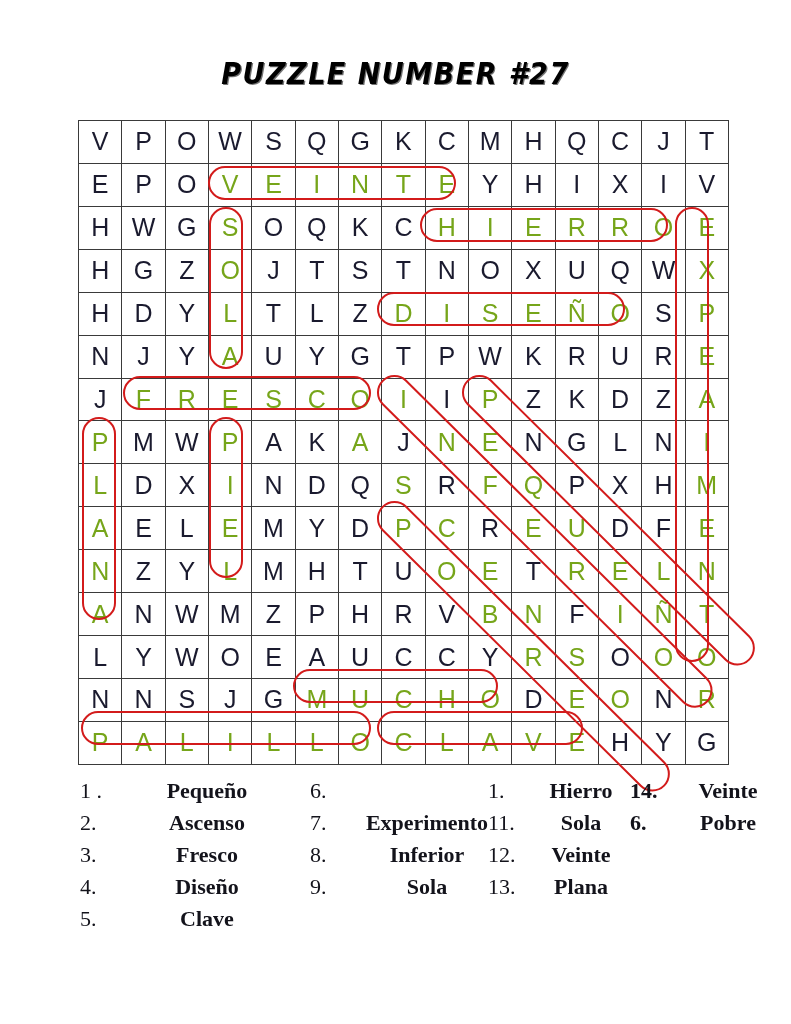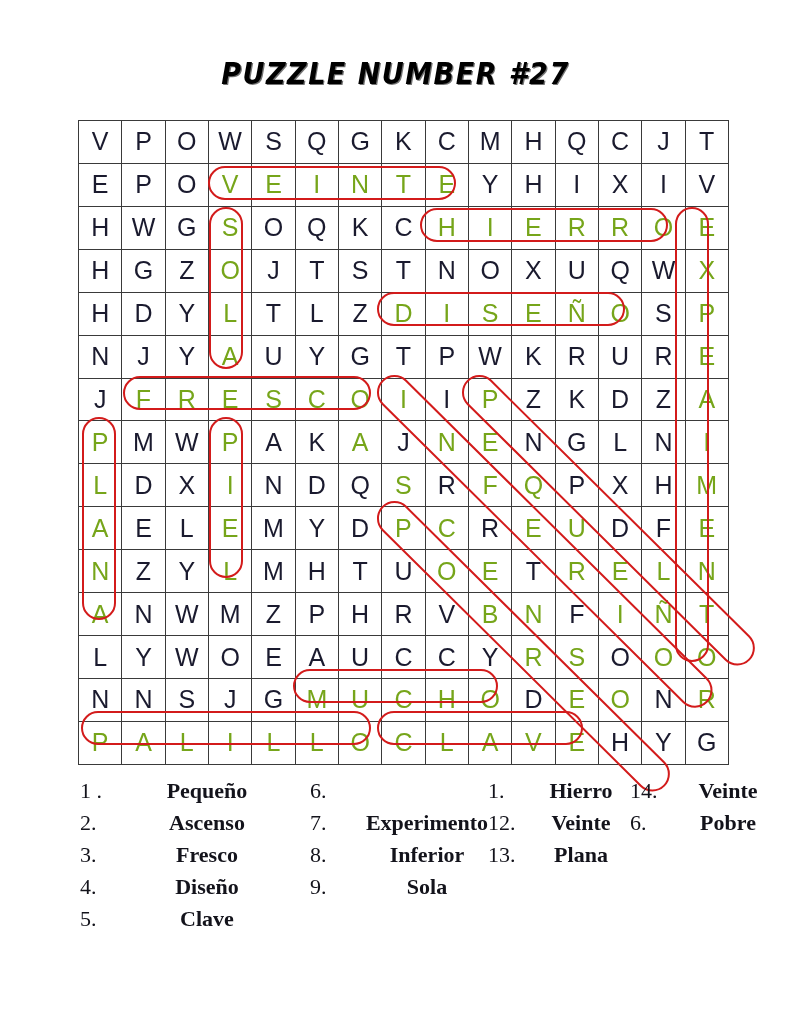--- a/index.html
+++ b/index.html
@@ -87,21 +87,21 @@
     align-items:baseline;
     height:32px;
     font-size:22px;
     color:#13131b;
     white-space:nowrap;
   }
   .wl-num{ width:44px; text-align:left; flex:0 0 44px; }
   .wl-word{ flex:1 1 auto; text-align:center;font-weight:bold; }
   .wl-col.c2 .wl-num{ width:34px; flex:0 0 34px; }
   .wl-col.c3 .wl-num{ width:46px; flex:0 0 46px; }
-  .wl-col.c4 .wl-num{ width:46px; flex:0 0 46px; }
+  .wl-col.c4 .wl-num{ width:46px; flex:0 0 46px;font-weight:bold; }
 </style>
 </head>
 <body>
 
 <div id="page">
 
   <div class="title">PUZZLE NUMBER  #27</div>
 
   <div class="grid-wrap">
     <table class="grid">
@@ -420,20 +420,24 @@
           <span class="wl-num">9.</span>
           <span class="wl-word">Sola</span>
         </div>
       </div>
     <div class="wl-col c3">
         <div class="wl-item">
           <span class="wl-num">1.</span>
           <span class="wl-word">Hierro</span>
         </div>
         <div class="wl-item">
+          <span class="wl-num">11.</span>
+          <span class="wl-word">Sola</span>
+        </div>
+        <div class="wl-item">
           <span class="wl-num">12.</span>
           <span class="wl-word">Veinte</span>
         </div>
         <div class="wl-item">
           <span class="wl-num">13.</span>
           <span class="wl-word">Plana</span>
         </div>
       </div>
     <div class="wl-col c4">
         <div class="wl-item">

